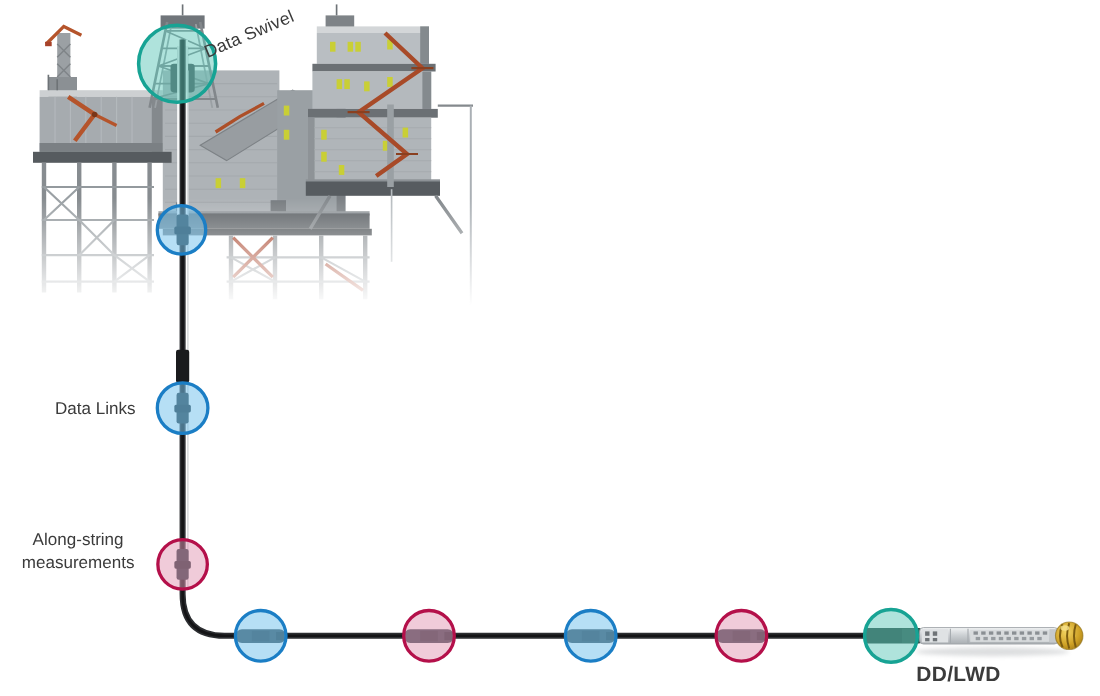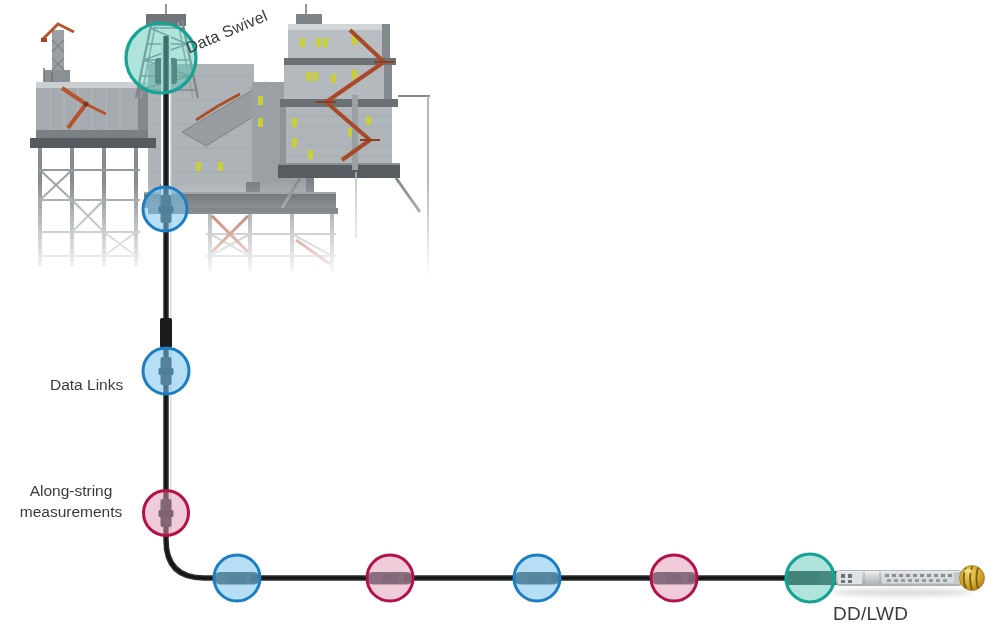--- a/index.html
+++ b/index.html
@@ -2,24 +2,24 @@
 <html><head>
 <meta charset="utf-8">
 <style>
   html,body{margin:0;padding:0;background:#fff;}
   .stage{position:relative;width:1000px;height:633px;background:#ffffff;overflow:hidden;
          font-family:"Liberation Sans",sans-serif;}
   .stage svg{position:absolute;left:0;top:0;}
   .label{position:absolute;color:#3b3b3b;white-space:nowrap;}
   .label-swivel{left:187px;top:40px;font-size:16px;transform:rotate(-23deg);
                 transform-origin:0 50%;letter-spacing:.2px;}
-  .label-links{left:50px;top:376px;font-size:15.5px;}
+  .label-links{left:50px;top:363px;font-size:15.5px;}
   .label-asm{left:8px;top:480px;width:126px;text-align:center;font-size:15.5px;
              line-height:21px;white-space:normal;}
-  .label-ddlwd{left:833px;top:603px;font-size:19px;font-weight:normal;letter-spacing:.3px;}
+  .label-ddlwd{left:833px;top:603px;font-size:19px;font-weight:bold;letter-spacing:.3px;}
   
   .node-teal{fill:rgba(96,199,186,.50);stroke:#17a394;stroke-width:3.2;}
   .node-blue{fill:rgba(122,197,236,.55);stroke:#1b7ec5;stroke-width:3;}
   .node-red{fill:rgba(226,152,180,.50);stroke:#b4104a;stroke-width:3;}
 </style>
 </head>
 <body>
 
 <div class="stage">
 <svg width="1000" height="633" viewBox="0 0 1000 633">

